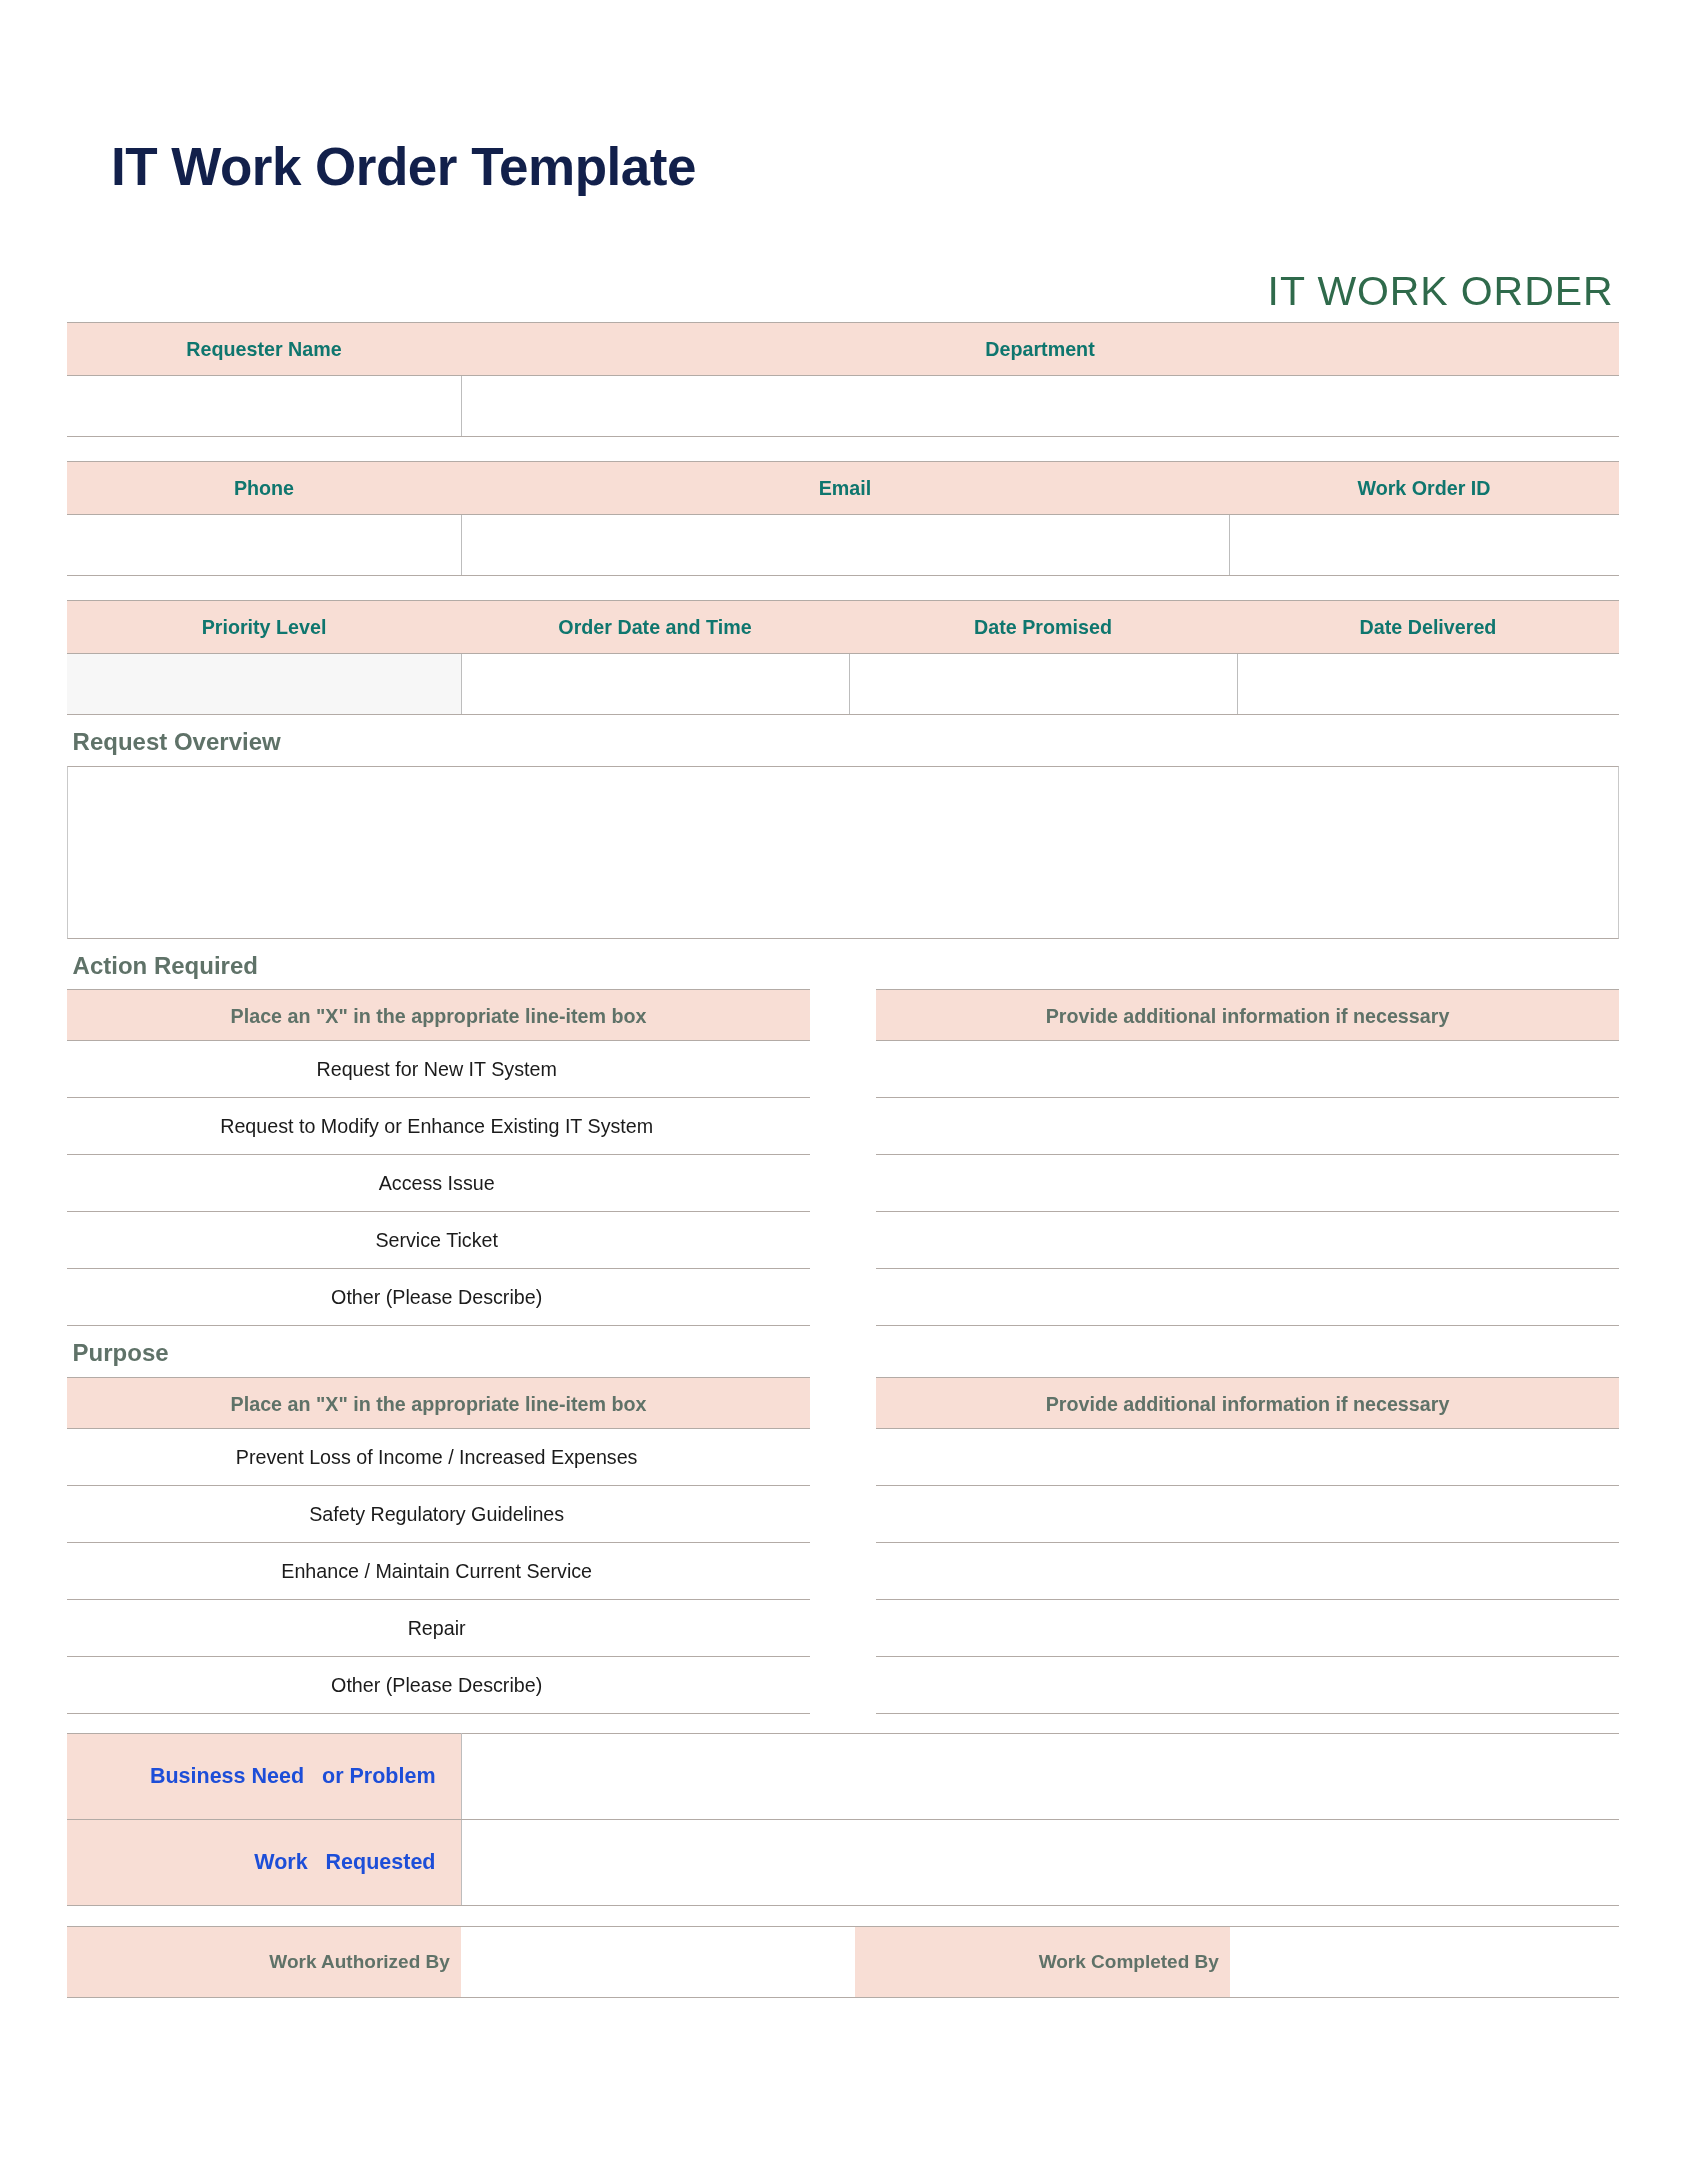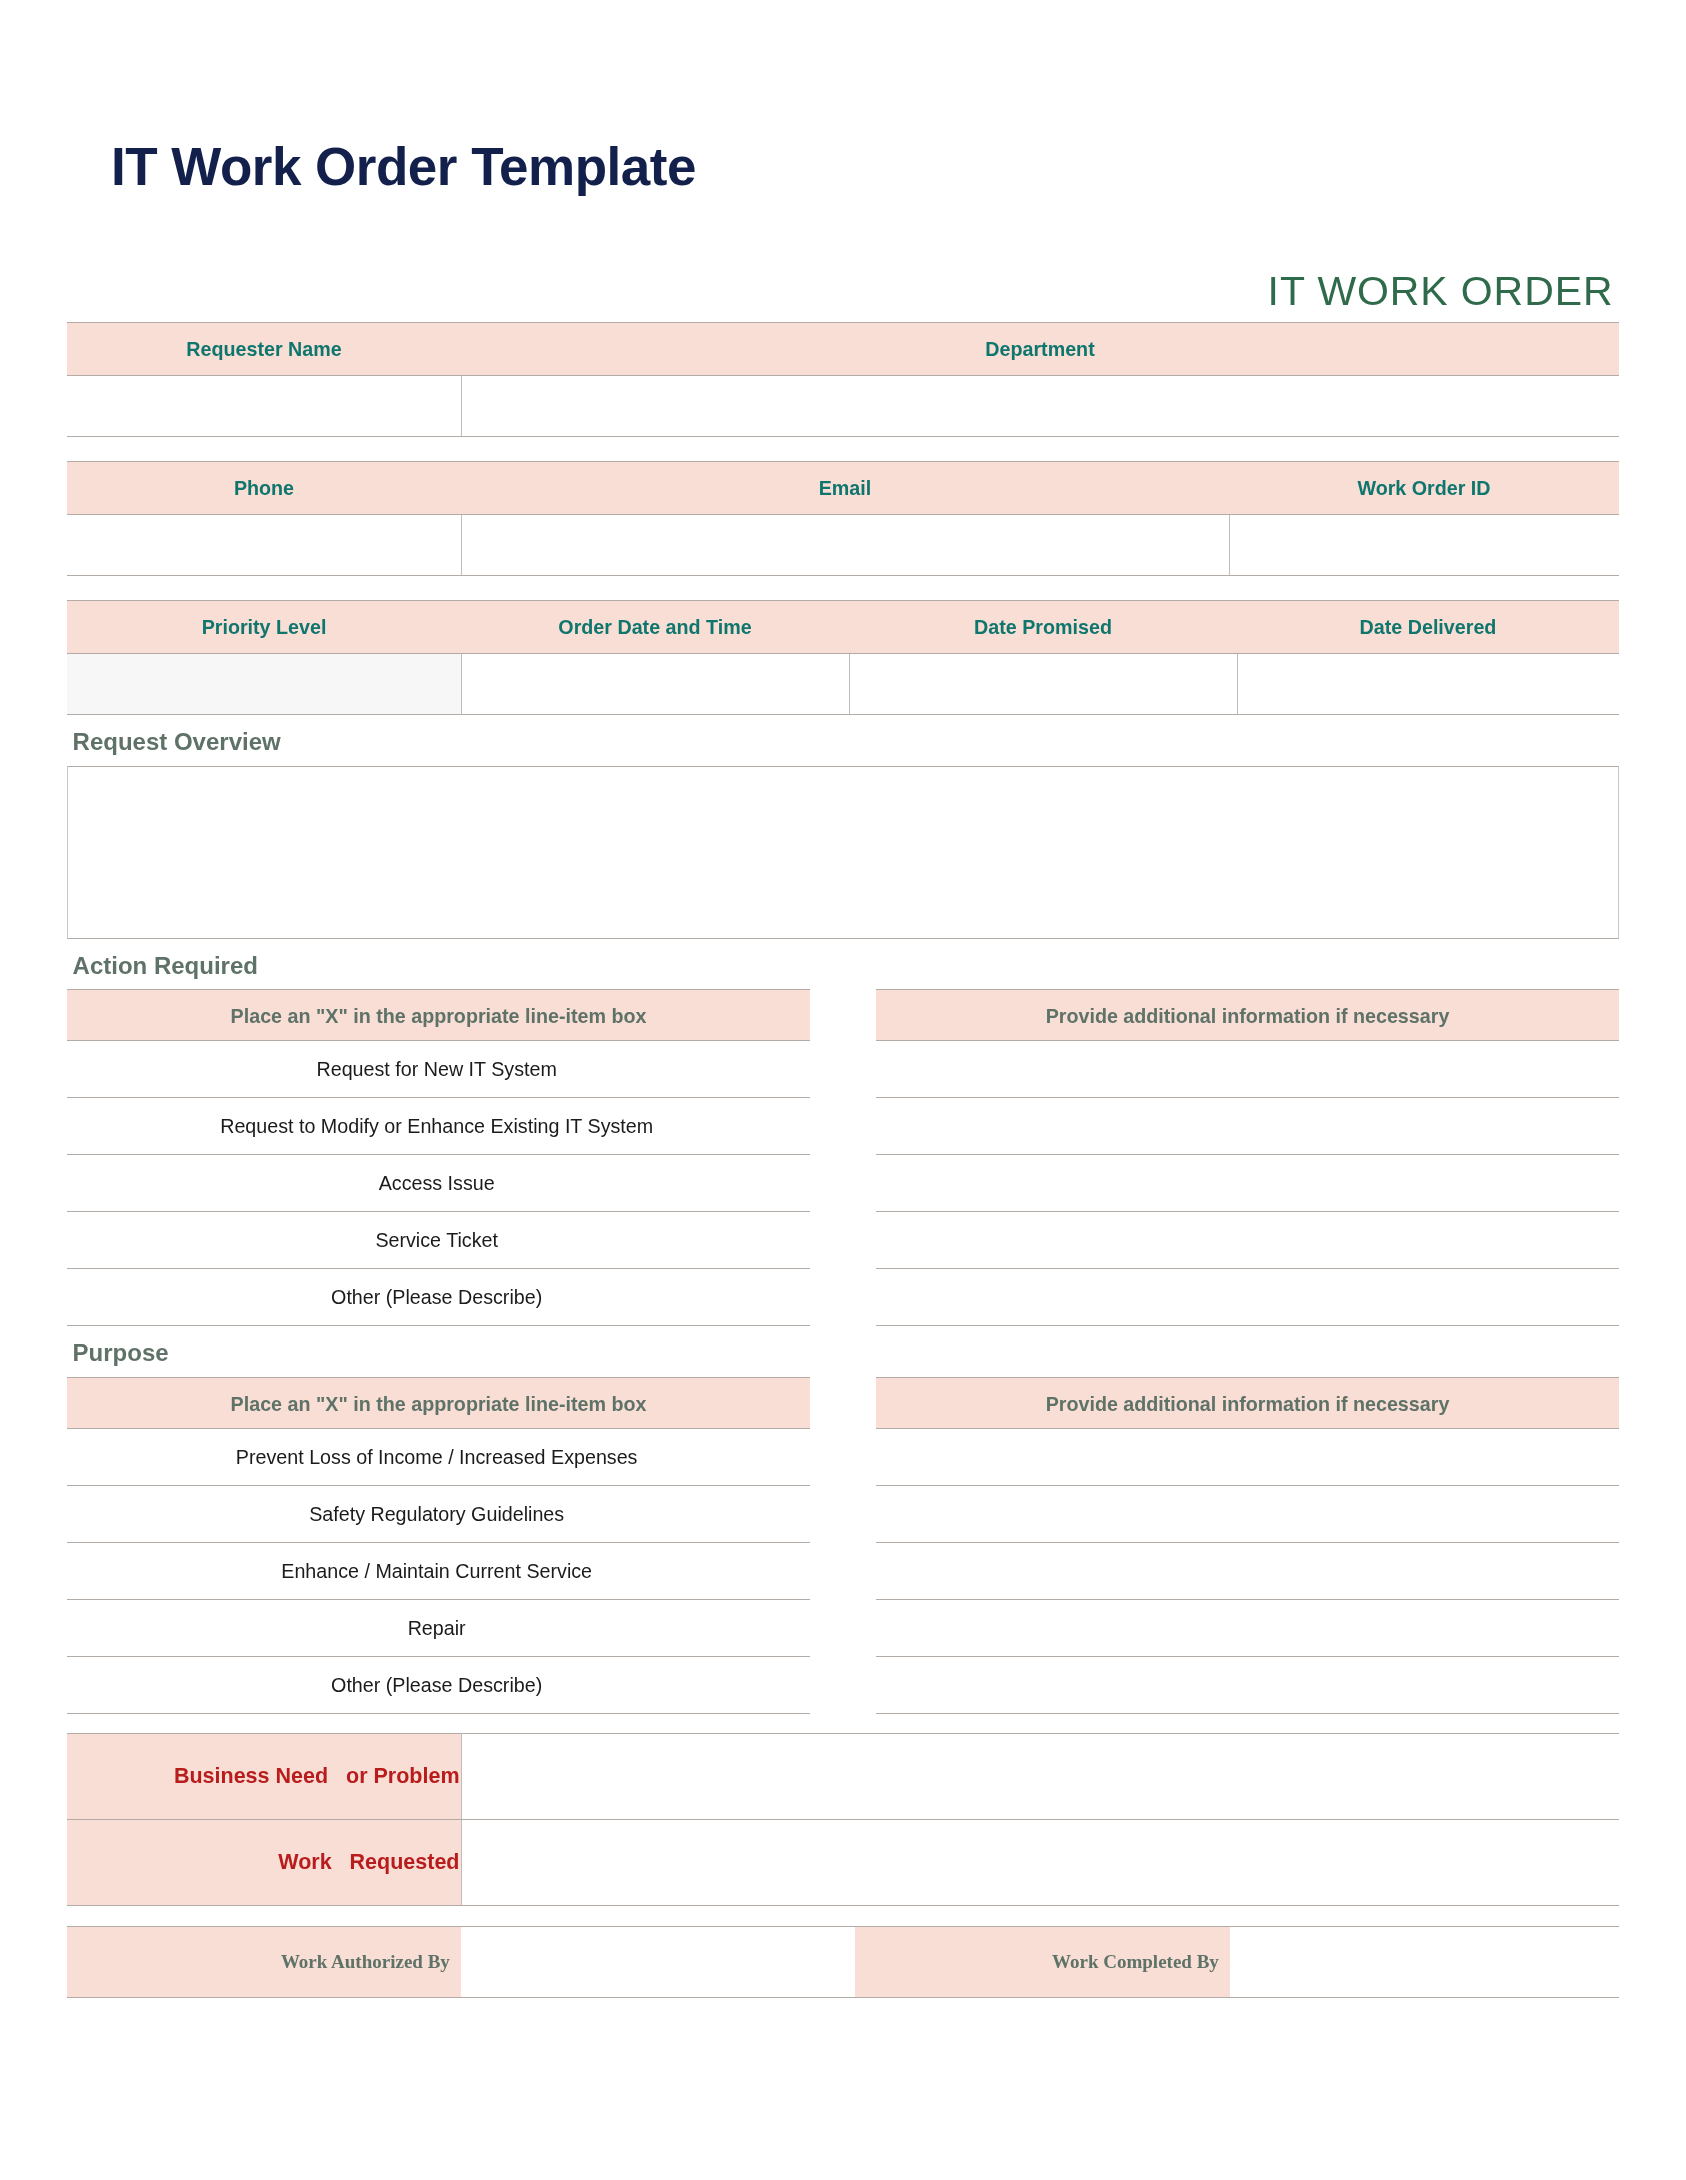--- a/index.html
+++ b/index.html
@@ -135,25 +135,25 @@
 
   
   .narr-tbl {
     width: 100%;
     border-collapse: collapse;
     table-layout: fixed;
     margin-top: 19px;
   }
   .narr-tbl td.lbl {
     background: #f8ded5;
-    color: #b91c1c;
+    color: #1d4ed8;
     font-weight: bold;
     font-size: 21.5px;
     text-align: right;
-    padding-right: 1px;
+    padding-right: 25px;
     height: 86px;
     vertical-align: middle;
     border-top: 1.9px solid #b3aba6;
     border-bottom: 1.9px solid #b3aba6;
     border-right: 0.9px solid #bdbdbd;
     white-space: pre;
   }
   .narr-tbl td.val {
     background: #ffffff;
     border-top: 1.9px solid #b3aba6;
@@ -165,21 +165,20 @@
     width: 100%;
     border-collapse: collapse;
     table-layout: fixed;
     margin-top: 20.6px;
   }
   .sign-tbl td {
     height: 71px;
     vertical-align: middle;
     border-top: 1.9px solid #b3aba6;
     border-bottom: 1.9px solid #b3aba6;
-    font-family: Liberation Serif, serif;
   }
   .sign-tbl td.lbl {
     background: #f8ded5;
     color: #5f7268;
     font-weight: bold;
     font-size: 19px;
     text-align: right;
     padding-right: 11.2px;
   }
   .sign-tbl td.val { background: #ffffff; }

